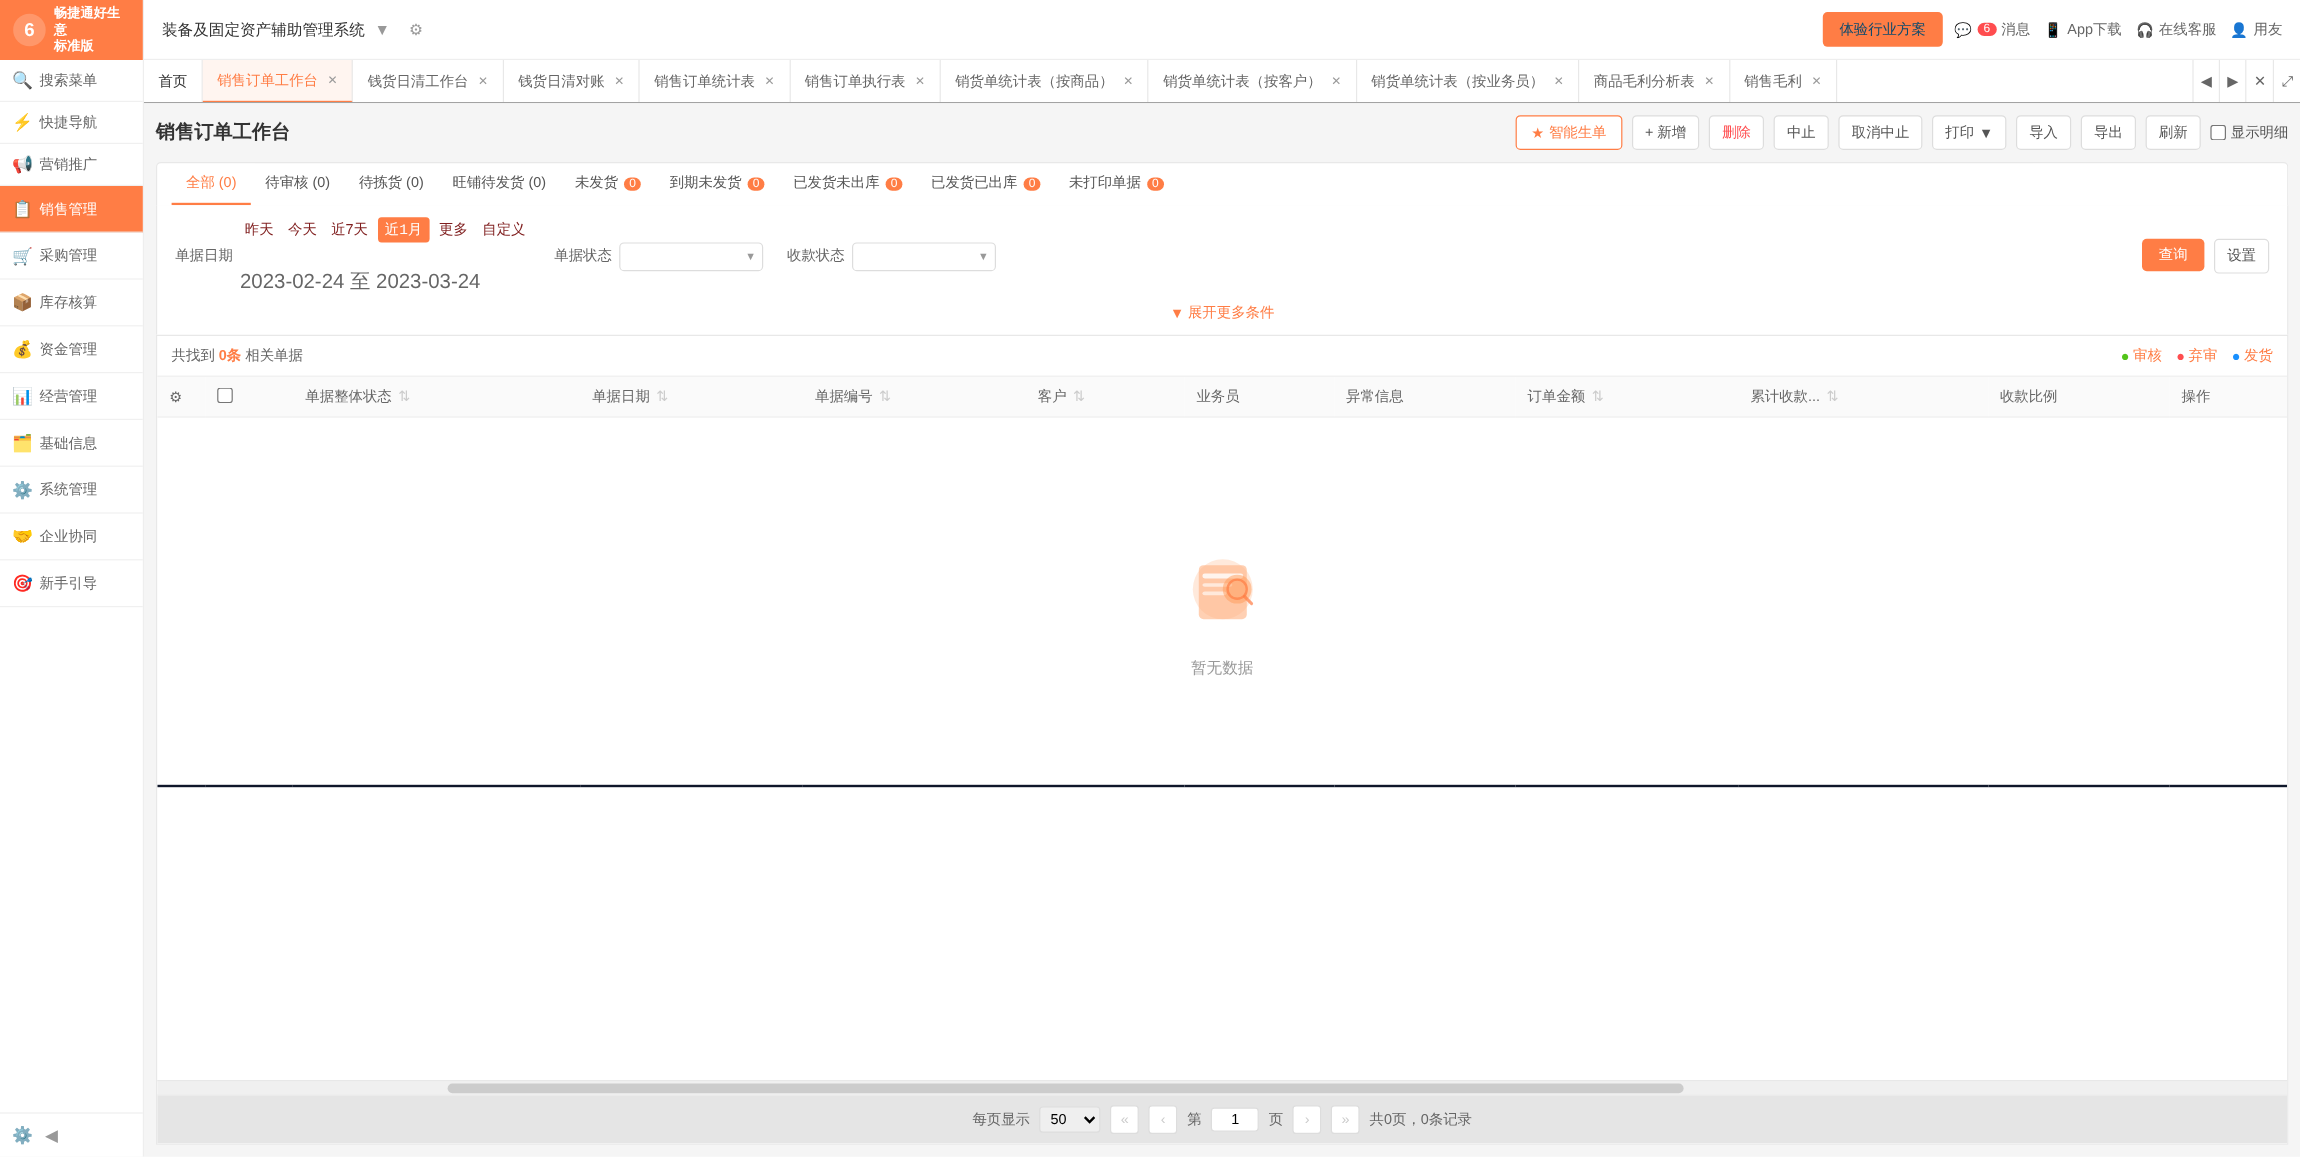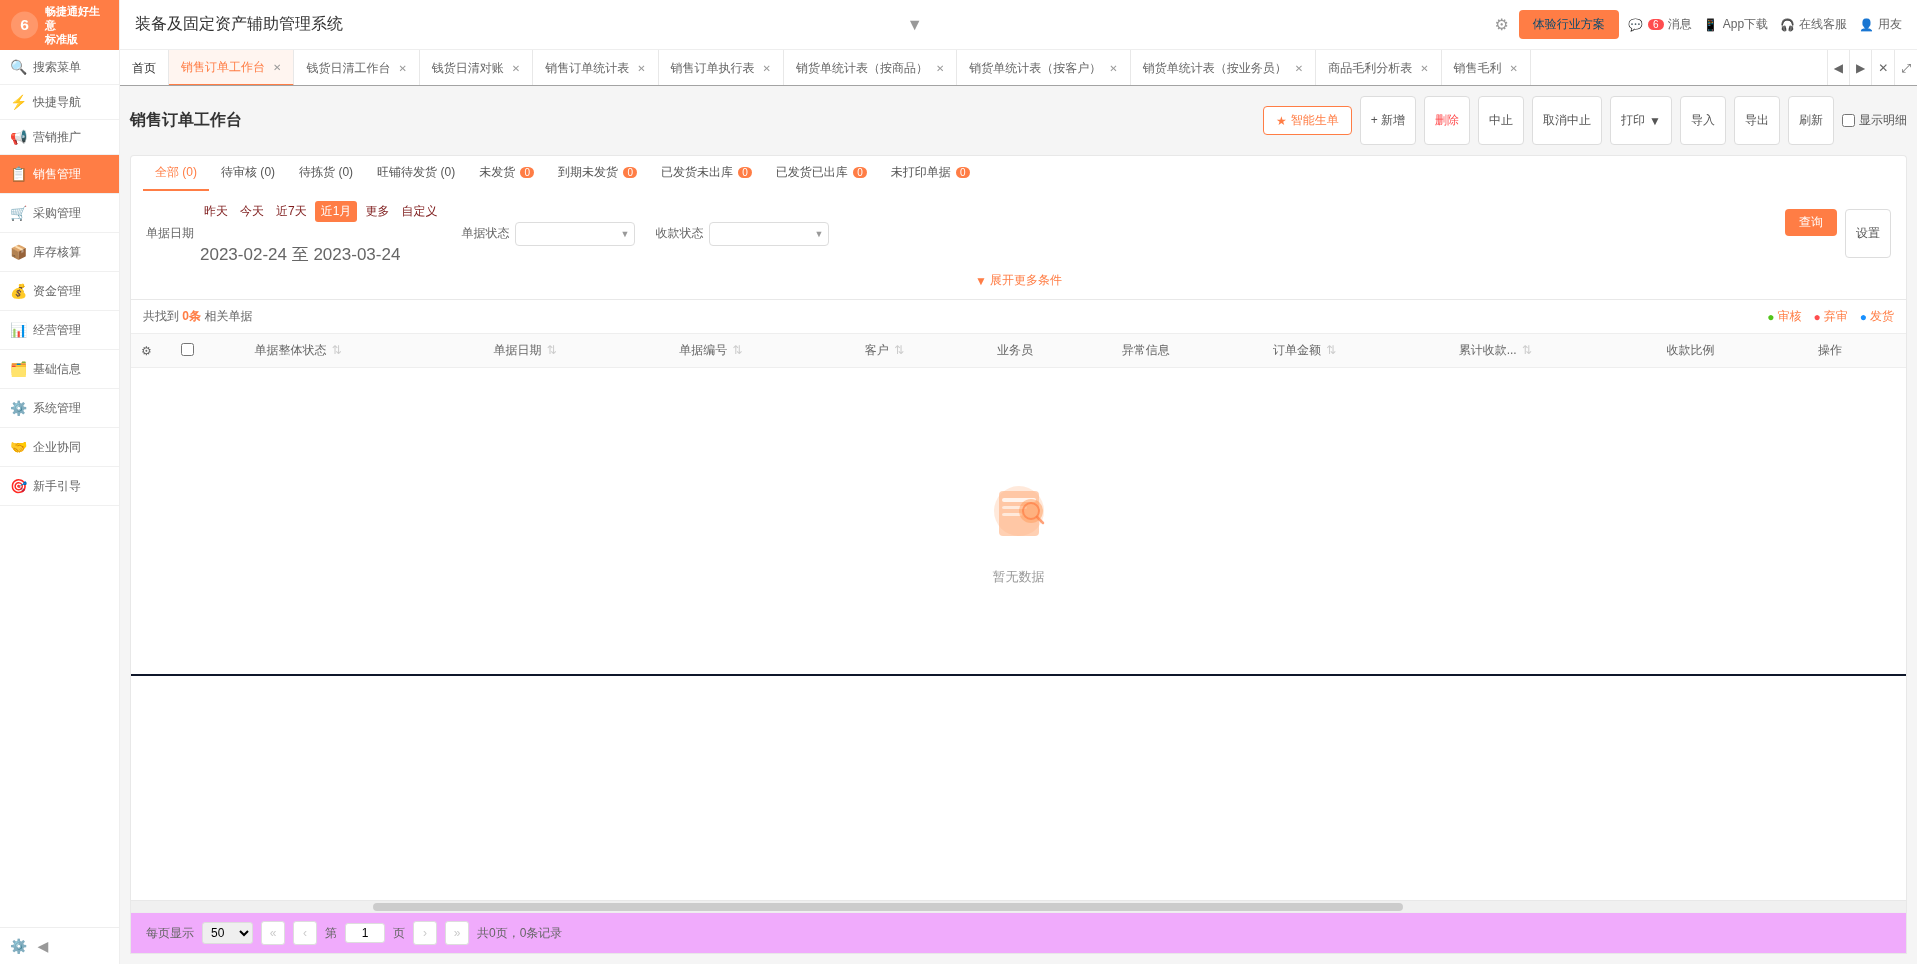--- a/index.html
+++ b/index.html
@@ -18,61 +18,61 @@
     .sidebar-item-icon { width: 18px; height: 18px; display: flex; align-items: center; justify-content: center; font-size: 14px; }
     .sidebar-item-label { font-size: 12px; }
     .sidebar-bottom { margin-top: auto; display: flex; padding: 10px; gap: 10px; border-top: 1px solid #eee; }
     .sidebar-bottom-btn { cursor: pointer; color: #999; font-size: 14px; }
 
     
     .main { flex: 1; display: flex; flex-direction: column; overflow: hidden; }
 
     
     .top-header { height: 50px; background: #fff; display: flex; align-items: center; padding: 0 15px; gap: 10px; border-bottom: 1px solid #eee; flex-shrink: 0; }
-    .top-header-title { font-size: 16px; color: #333; flex: 1; display: flex; align-items: center; gap: 8px; justify-content: space-between; }
+    .top-header-title { font-size: 13px; color: #333; flex: 1; display: flex; align-items: center; gap: 8px; }
     .top-header-actions { display: flex; align-items: center; gap: 12px; }
     .header-action-item { display: flex; align-items: center; gap: 4px; color: #666; cursor: pointer; font-size: 12px; }
     .badge { background: #ff4d4f; color: #fff; border-radius: 10px; padding: 0 5px; font-size: 10px; min-width: 16px; text-align: center; }
     .btn-industry { background: #ff7d45; color: #0c4a6e; border: none; padding: 6px 14px; border-radius: 4px; cursor: pointer; font-size: 12px; }
 
     
     .tab-bar { background: #fff; display: flex; align-items: flex-start; border-bottom: 1px solid #a3a3a3; flex-shrink: 0; overflow: hidden; height: 36px; }
     .tab-item { display: flex; align-items: center; padding: 0 12px; height: 36px; border-right: 1px solid #e8e8e8; cursor: pointer; white-space: nowrap; color: #666; font-size: 12px; gap: 5px; flex-shrink: 0; }
     .tab-item.active { background: #fff5f0; color: #ff7d45; border-bottom: 2px solid #ff7d45; }
     .tab-item.home { color: #333; }
     .tab-close { font-size: 10px; color: #999; cursor: pointer; margin-left: 3px; }
     .tab-nav-btns { display: flex; align-items: center; margin-left: auto; flex-shrink: 0; }
     .tab-nav-btn { padding: 0 6px; cursor: pointer; color: #666; height: 36px; display: flex; align-items: center; border-left: 1px solid #e8e8e8; }
 
     
     .content { flex: 1; display: flex; flex-direction: column; overflow: hidden; background: #f5f5f5; padding: 10px; }
     .page-title-bar { display: flex; align-items: center; justify-content: space-between; margin-bottom: 10px; }
     .page-title { font-size: 16px; font-weight: bold; color: #333; }
     .page-actions { display: flex; align-items: center; gap: 8px; }
     .btn-smart { background: #fff; border: 1px solid #ff7d45; color: #ff7d45; padding: 5px 12px; border-radius: 4px; cursor: pointer; font-size: 12px; display: flex; align-items: center; gap: 4px; }
-    .btn-action { background: #fff; border: 1px solid #ddd; color: #555; padding: 15px 10px; border-radius: 4px; cursor: pointer; font-size: 12px; display: flex; align-items: center; gap: 4px; }
+    .btn-action { background: #fff; border: 1px solid #ddd; color: #555; padding: 5px 10px; border-radius: 4px; cursor: pointer; font-size: 12px; display: flex; align-items: center; gap: 4px; }
     .btn-primary { background: #ff7d45; border: none; color: #fff; padding: 5px 14px; border-radius: 4px; cursor: pointer; font-size: 12px; }
     .btn-danger { color: #ff4d4f; }
     .checkbox-display { display: flex; align-items: center; gap: 4px; color: #555; font-size: 12px; cursor: pointer; }
 
     
     .sub-tab-bar { background: #fff; display: flex; align-items: flex-start; padding: 0 12px; border-radius: 4px 4px 0 0; border: 1px solid #e8e8e8; border-bottom: none; flex-shrink: 0; }
     .sub-tab-item { padding: 8px 12px; cursor: pointer; color: #555; font-size: 12px; white-space: nowrap; border-bottom: 2px solid transparent; }
     .sub-tab-item.active { color: #ff7d45; border-bottom: 2px solid #ff7d45; }
     .sub-tab-badge { background: #ff4d4f; color: #fff; border-radius: 10px; padding: 0 4px; font-size: 10px; margin-left: 2px; }
     .sub-tab-badge.orange { background: #ff7d45; }
 
     
     .filter-area { background: #fff; border: 1px solid #e8e8e8; padding: 10px 15px; border-top: none; border-bottom: none; }
     .filter-row { display: flex; align-items: center; gap: 20px; flex-wrap: wrap; }
     .filter-item { display: flex; align-items: center; gap: 6px; }
     .filter-label { color: #666; font-size: 12px; white-space: nowrap; }
     .filter-date-shortcuts { display: flex; align-items: center; gap: 4px; }
     .date-shortcut { color: #7f1d1d; cursor: pointer; font-size: 12px; padding: 2px 4px; }
-    .date-shortcut.active { background: #ff7d45; color: #fff; border-radius: 3px; padding: 2px 6px; }
+    .date-shortcut.active { background: #ff7d45; color: #fff; border-radius: 3px; padding: 2px 6px; font-family: Liberation Mono, monospace; }
     .filter-date-range { color: #666; font-size: 17px; margin-top: 18px; }
     .filter-select { border: 1px solid #ddd; border-radius: 4px; padding: 4px 24px 4px 8px; font-size: 12px; color: #666; background: #fff; cursor: pointer; appearance: none; min-width: 120px; }
     .filter-select-wrap { position: relative; display: flex; align-items: center; }
     .filter-select-wrap::after { content: '▼'; position: absolute; right: 6px; font-size: 9px; color: #999; pointer-events: none; }
     .filter-expand { color: #ff7d45; cursor: pointer; font-size: 12px; display: flex; align-items: center; gap: 3px; }
     .filter-date-col { display: flex; flex-direction: column; gap: 3px; }
 
     
     .table-area { background: #fff; border: 1px solid #e8e8e8; flex: 1; display: flex; flex-direction: column; overflow: hidden; }
     .table-toolbar { display: flex; align-items: flex-start; justify-content: space-between; padding: 8px 12px; border-bottom: 1px solid #eee; }
@@ -85,21 +85,21 @@
     thead tr { background: #fafafa; }
     th { padding: 8px 10px; text-align: left; color: #666; font-weight: normal; border-bottom: 1px solid #eee; white-space: nowrap; }
     th .sort-icon { color: #ccc; margin-left: 2px; cursor: pointer; }
     td { padding: 8px 10px; color: #333; border-bottom: 2px solid #0f172a; }
     .th-check { width: 40px; }
     .empty-state { display: flex; flex-direction: column; align-items: center; justify-content: center; padding: 80px 0; }
     .empty-icon { width: 100px; height: 100px; margin-bottom: 12px; }
     .empty-text { color: #999; font-size: 13px; }
 
     
-    .pagination { display: flex; align-items: center; justify-content: flex-start; padding: 8px 15px; border-top: 1px solid #eee; gap: 8px; background: #f0abfc; flex-shrink: 0; }
+    .pagination { display: flex; align-items: center; justify-content: center; padding: 8px 15px; border-top: 1px solid #eee; gap: 8px; background: #e5e5e5; flex-shrink: 0; }
     .page-size-select { border: 1px solid #ddd; border-radius: 3px; padding: 2px 4px; font-size: 12px; }
     .page-btn { width: 24px; height: 24px; border: 1px solid #ddd; border-radius: 3px; display: flex; align-items: center; justify-content: center; cursor: pointer; font-size: 12px; color: #666; background: #fff; }
     .page-btn.disabled { color: #ccc; cursor: not-allowed; }
     .page-input { width: 40px; border: 1px solid #ddd; border-radius: 3px; padding: 2px 4px; font-size: 12px; text-align: center; }
     .pagination-text { color: #666; font-size: 12px; }
     .scrollbar-area { height: 12px; background: #f0f0f0; border-top: 1px solid #e8e8e8; display: flex; align-items: center; padding: 0 2px; }
     .scrollbar-thumb { width: 1030px; height: 8px; background: #ccc; border-radius: 4px; margin-left: 240px; }
   </style>
 </head>
 <body>

